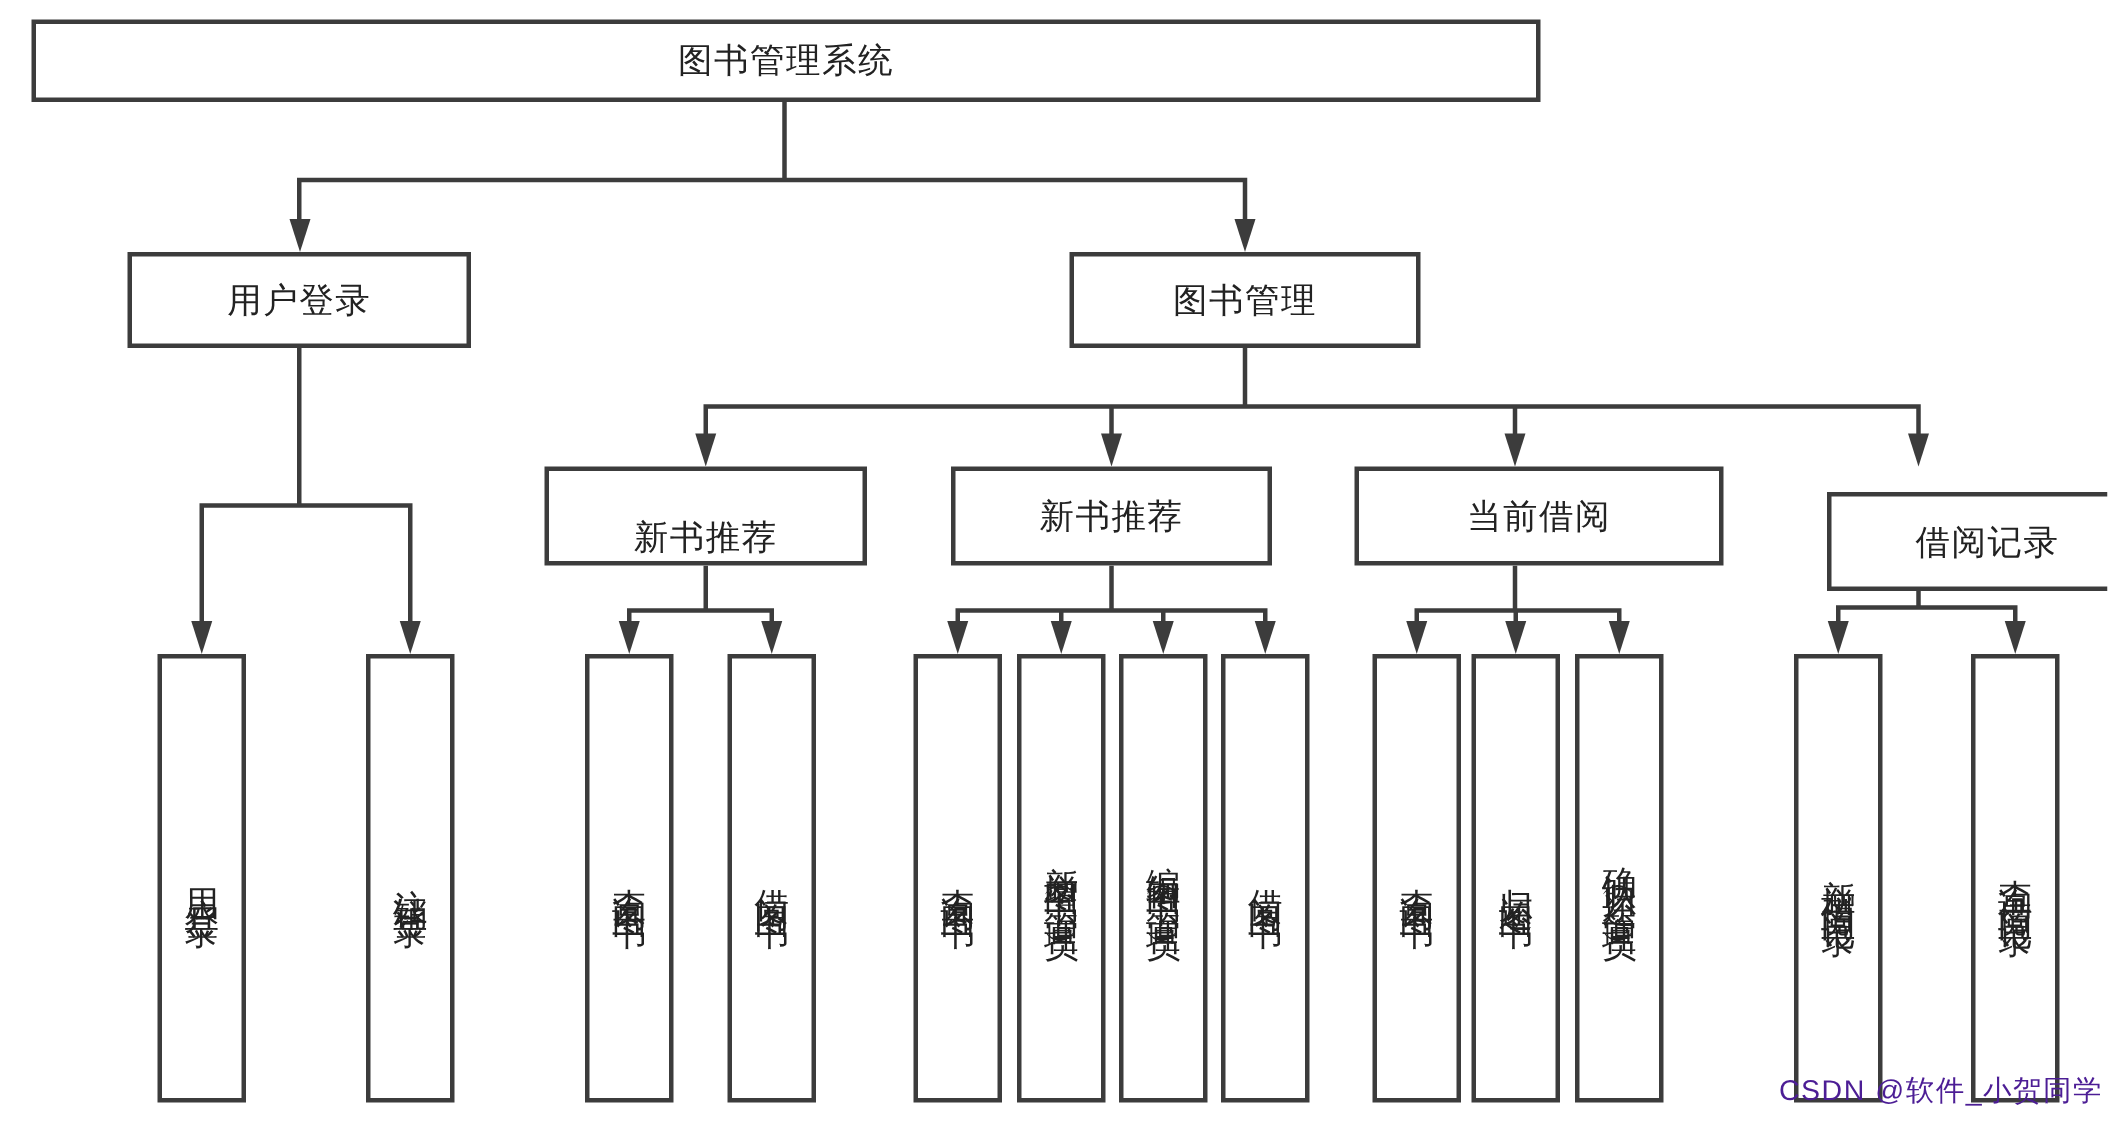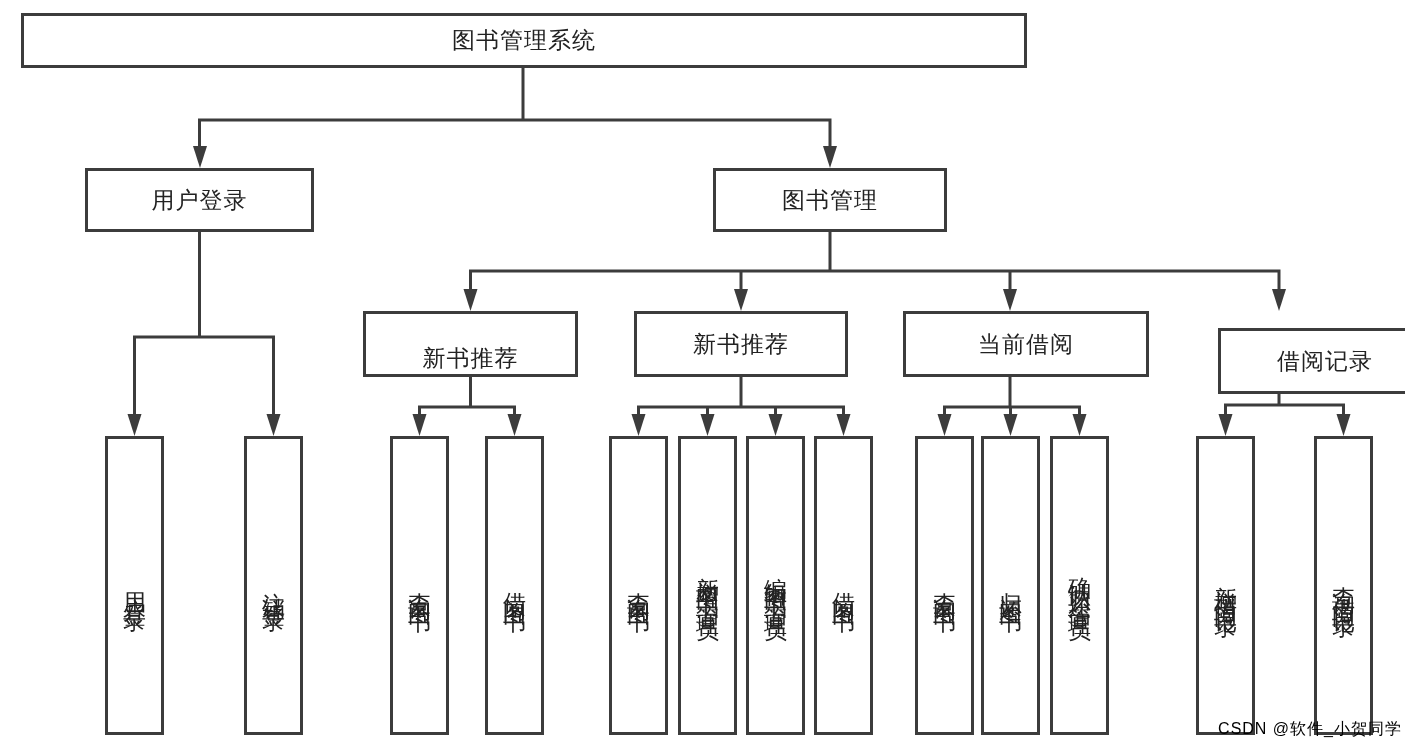--- a/index.html
+++ b/index.html
@@ -36,22 +36,22 @@
     letter-spacing: 6px;
     line-height: 1;
     white-space: nowrap;
     color: #222222;
   }
   #watermark {
     position: absolute;
     right: 3px;
     bottom: 7px;
     z-index: 5;
-    font-size: 16px;
-    color: #000000;
+    font-size: 19px;
+    color: #4c1d95;
     letter-spacing: 1px;
     white-space: nowrap;
   }
 </style>
 </head>
 <body>
 
 <div id="stage">
 
   <svg id="connectors" viewBox="0 0 1405 747" xmlns="http://www.w3.org/2000/svg">

